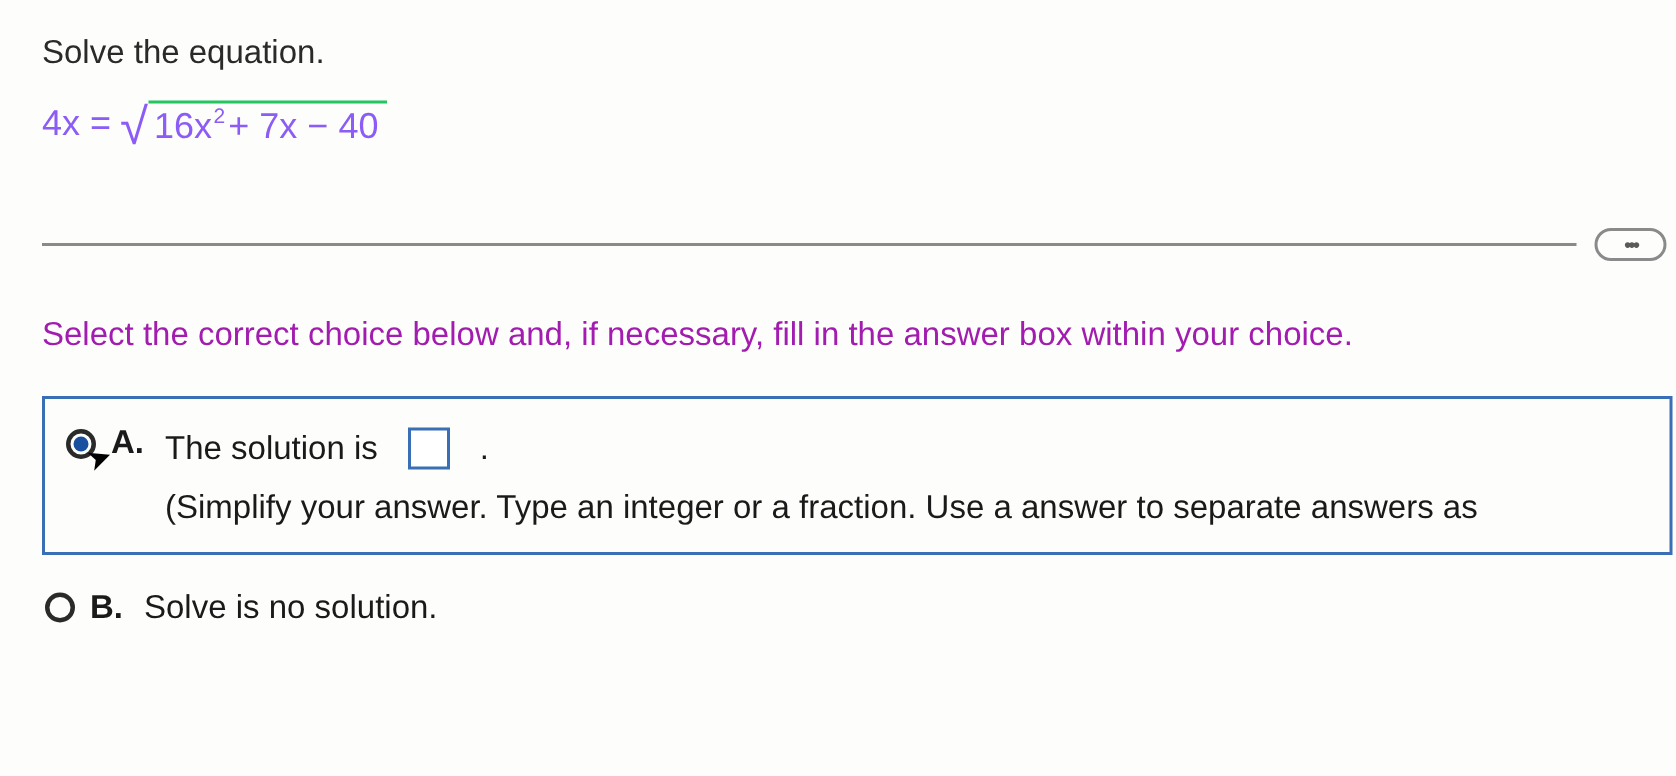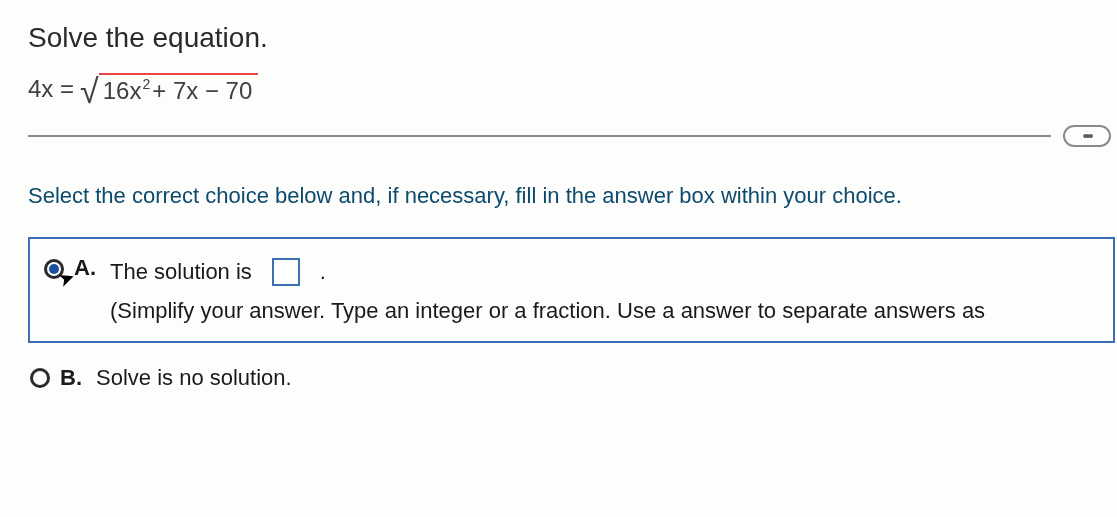--- a/index.html
+++ b/index.html
@@ -9,47 +9,47 @@
       color: #1a1a1a;
       width: 1117px;
       height: 517px;
       overflow: hidden;
       position: relative;
     }
     .page {
       padding: 22px 0 0 28px;
     }
     .prompt {
-      font-size: 28px;
+      font-size: 22px;
       color: #2a2a2a;
       margin-bottom: 18px;
       font-weight: 400;
     }
     .equation {
       font-size: 24px;
-      color: #404040;
-      display: flex;
-      align-items: center;
-      margin-bottom: 19px;
+      color: #8b5cf6;
+      display: flex;
+      align-items: center;
+      margin-bottom: 52px;
       font-weight: 400;
       text-align: right;
     }
     .eq-lhs { margin-right: 6px; }
     .sqrt-wrap {
       display: inline-flex;
       align-items: center;
     }
     .surd {
       font-size: 34px;
       line-height: 1;
       position: relative;
       top: 2px;
     }
     .radicand {
-      border-top: 2px solid #ef4444;
+      border-top: 2px solid #22c55e;
       padding: 2px 6px 0 4px;
       line-height: 1.2;
       display: inline-flex;
       align-items: baseline;
     }
     .sup {
       font-size: 14px;
       position: relative;
       top: -10px;
       margin-left: 1px;
@@ -75,21 +75,21 @@
       display: flex;
       align-items: center;
       justify-content: center;
       color: #5a5a5a;
       font-size: 14px;
       letter-spacing: -2px;
       background: #fdfdfb;
     }
     .instruction {
       font-size: 22px;
-      color: #0c4a6e;
+      color: #a21caf;
       margin-bottom: 28px;
     }
     .choice-box {
       border: 2px solid #3b6fb5;
       padding: 16px 14px 14px 14px;
       margin-right: 2px;
       background: #fdfdfb;
     }
     .choice-row {
       display: flex;
@@ -171,21 +171,21 @@
 
   <div class="prompt">Solve the equation.</div>
 
   <div class="equation">
     <span class="eq-lhs">4x =</span>
     <span class="sqrt-wrap">
       <span class="surd">√</span>
       <span class="radicand">
         <span>16x</span>
         <span class="sup">2</span>
-        <span>+ 7x − 70</span>
+        <span>+ 7x − 40</span>
       </span>
     </span>
   </div>
 
   <div class="divider-row">
     <div class="hr"></div>
     <div class="pill">•••</div>
   </div>
 
   <div class="instruction">Select the correct choice below and, if necessary, fill in the answer box within your choice.</div>

